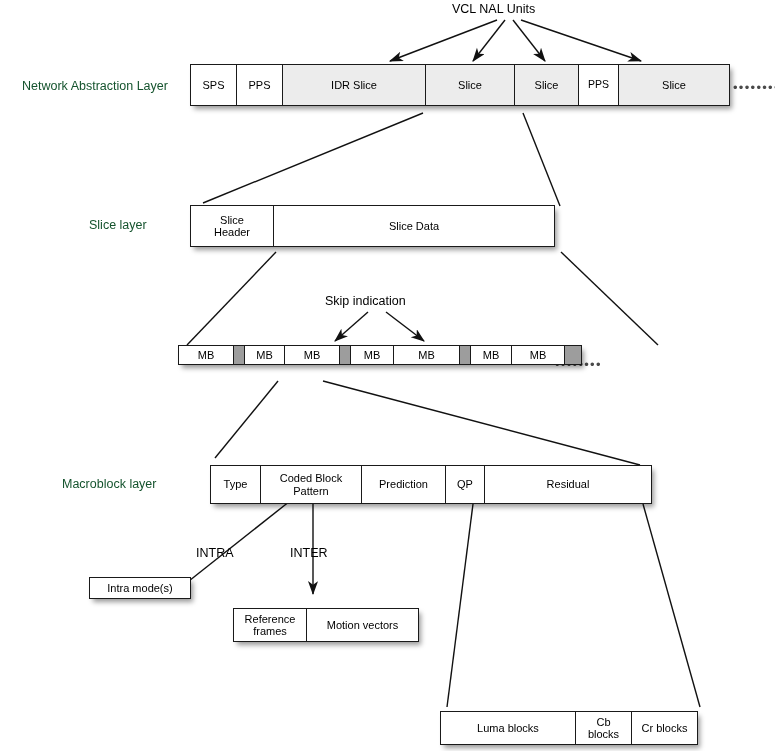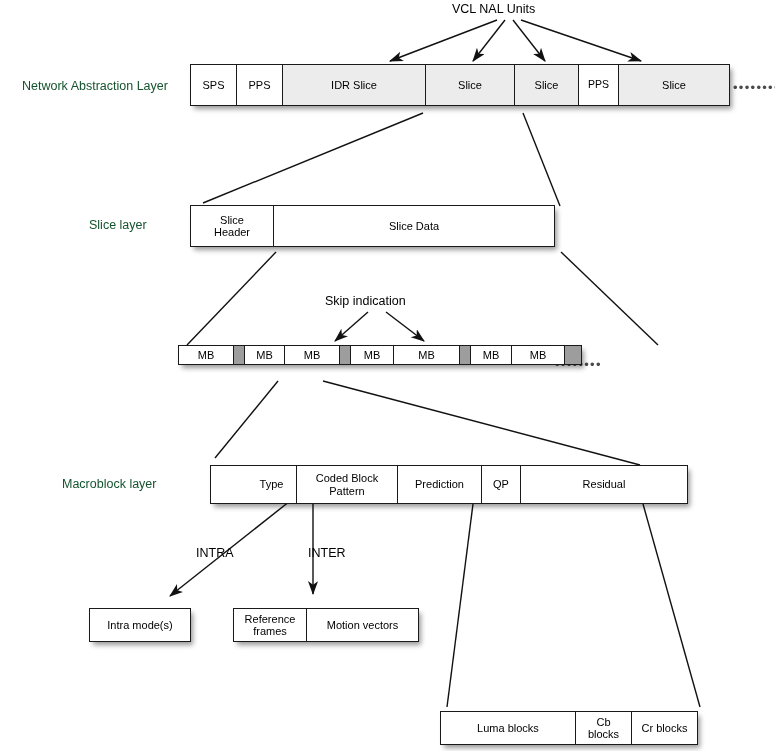--- a/index.html
+++ b/index.html
@@ -121,21 +121,21 @@
       <line x1="643" y1="504" x2="700" y2="707"></line>
     </g>
   </svg>
 
   <div class="annot" style="left:452px; top:2px;">VCL NAL Units</div>
 
   <div class="annot" style="left:325px; top:294px;">Skip indication</div>
 
   <div class="annot" style="left:196px; top:546px;">INTRA</div>
 
-  <div class="annot" style="left:308px; top:546px;">INTER</div>
+  <div class="annot" style="left:290px; top:546px;">INTER</div>
 
   <div class="lbl" style="left:22px; top:79px;">Network Abstraction Layer</div>
 
   <div class="lbl" style="left:89px; top:218px;">Slice layer</div>
 
   <div class="lbl" style="left:62px; top:477px;">Macroblock layer</div>
 
   <div class="dots" style="left:733px; top:80px;">••••••••</div>
 
   <div class="dots" style="left:555px; top:357px;">••••••••</div>
@@ -163,30 +163,30 @@
       <div class="cell" style="width: 55px; flex: 0 0 55px;">MB</div>
       <div class="cell skip" style="width: 11px; flex: 0 0 11px;"></div>
       <div class="cell" style="width: 43px; flex: 0 0 43px;">MB</div>
       <div class="cell" style="width: 66px; flex: 0 0 66px;">MB</div>
       <div class="cell skip" style="width: 11px; flex: 0 0 11px;"></div>
       <div class="cell" style="width: 41px; flex: 0 0 41px;">MB</div>
       <div class="cell" style="width: 53px; flex: 0 0 53px;">MB</div>
       <div class="cell skip" style="width: 16px; flex: 0 0 16px;"></div>
     </div>
 
-  <div class="row" id="row-mblayer" style="left:210px; top:465px; height:39px;padding-left:36px;">
+  <div class="row" id="row-mblayer" style="left:210px; top:465px; height:39px;">
       <div class="cell" style="width: 50px; flex: 0 0 50px;">Type</div>
       <div class="cell" style="width: 101px; flex: 0 0 101px;">Coded Block
 Pattern</div>
       <div class="cell" style="width: 84px; flex: 0 0 84px;">Prediction</div>
       <div class="cell" style="width: 39px; flex: 0 0 39px;">QP</div>
       <div class="cell" style="width: 166px; flex: 0 0 166px;">Residual</div>
     </div>
 
-  <div class="row" id="row-intra" style="left:89px; top:608px; height:34px;">
+  <div class="row" id="row-intra" style="left:89px; top:577px; height:22px;">
       <div class="cell" style="width: 100px; flex: 0 0 100px;">Intra mode(s)</div>
     </div>
 
   <div class="row" id="row-inter" style="left:233px; top:608px; height:34px;">
       <div class="cell" style="width: 73px; flex: 0 0 73px;">Reference
 frames</div>
       <div class="cell" style="width: 111px; flex: 0 0 111px;">Motion vectors</div>
     </div>
 
   <div class="row" id="row-blocks" style="left:440px; top:711px; height:34px;">

